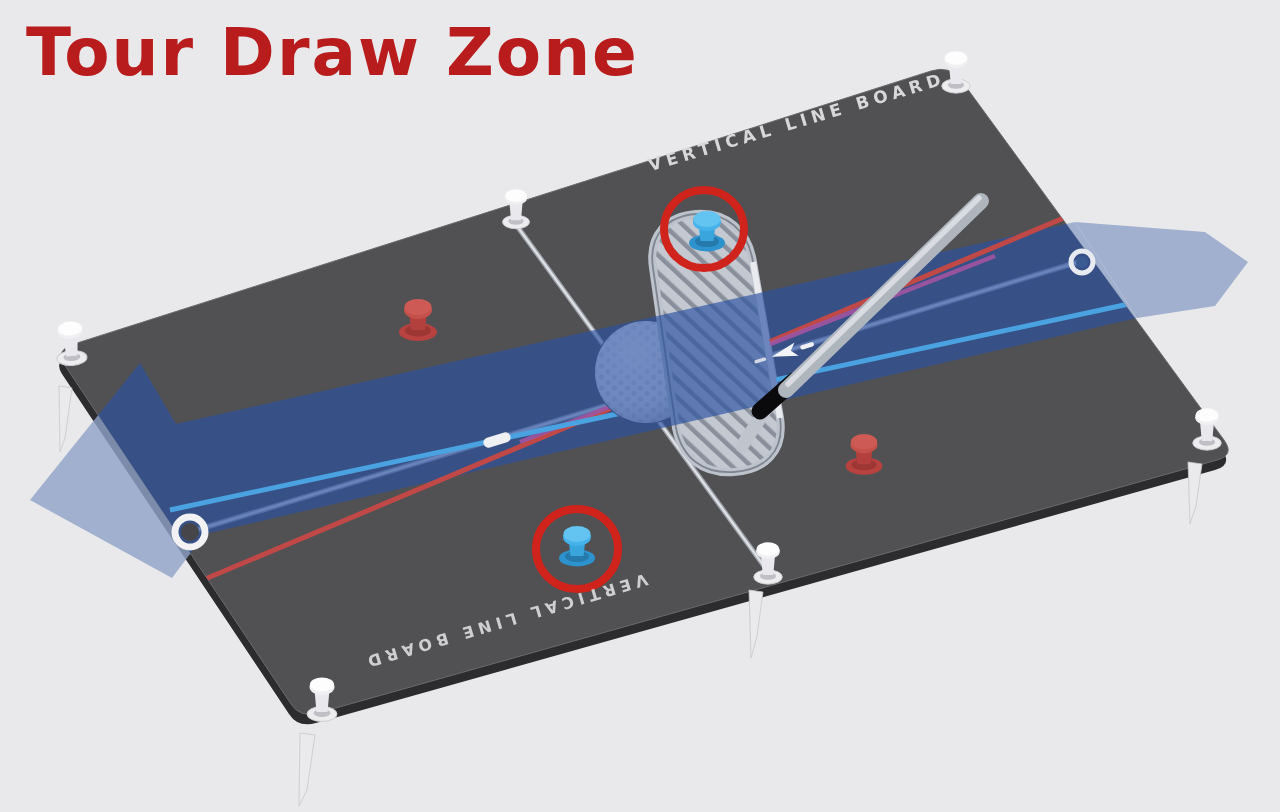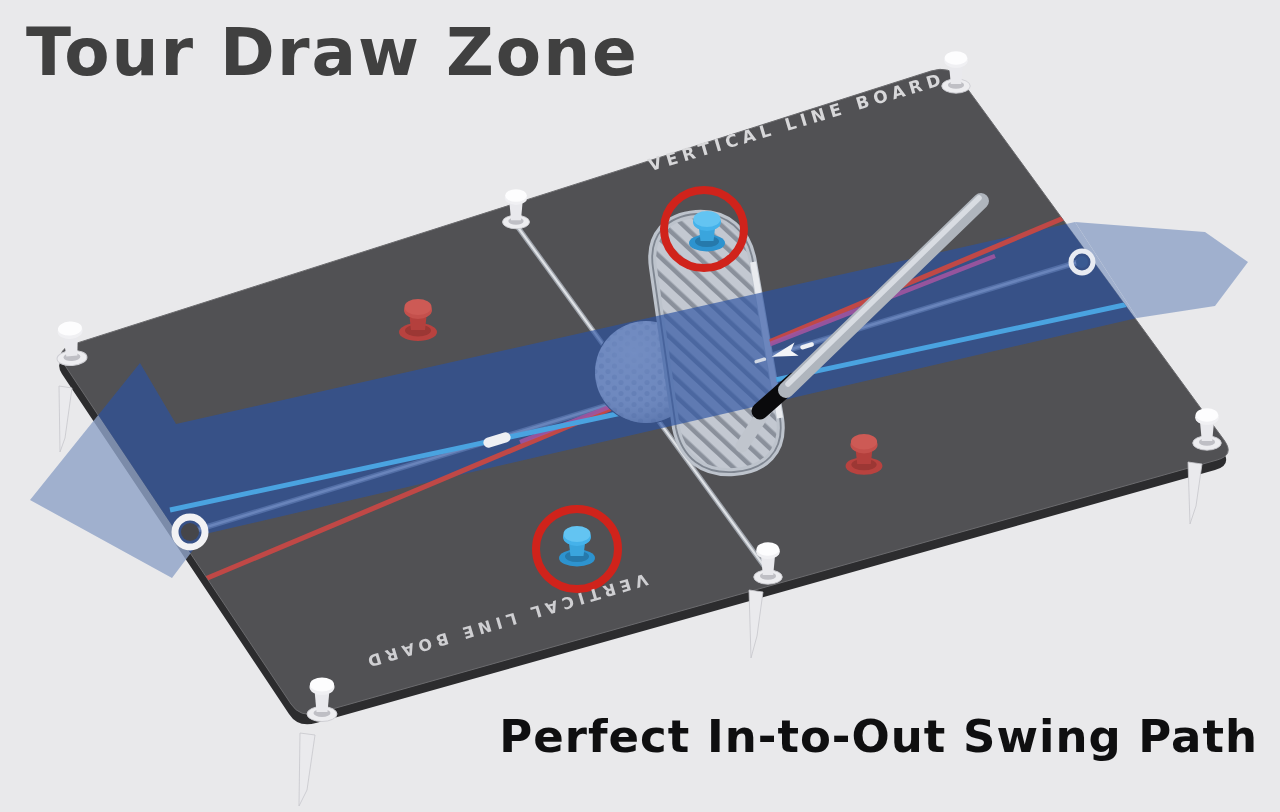--- a/index.html
+++ b/index.html
@@ -1,20 +1,20 @@
 <!DOCTYPE html>
 <html><head>
 <meta charset="utf-8">
 <style>
   html,body{margin:0;padding:0;background:#e9e9eb;width:1280px;height:812px;overflow:hidden;}
   .stage{position:relative;width:1280px;height:812px;background:#e9e9eb;font-family:"DejaVu Sans","Liberation Sans",sans-serif;}
   .stage svg{position:absolute;left:0;top:0;}
   .title{
     position:absolute;left:26px;top:14px;
-    font-size:66px;font-weight:bold;letter-spacing:2px;color:#404040;white-space:nowrap;
+    font-size:66px;font-weight:bold;letter-spacing:2px;color:#b91c1c;white-space:nowrap;
   }
   .caption{
     position:absolute;right:22px;top:710px;
     font-size:45px;font-weight:bold;letter-spacing:1px;color:#0f0f10;white-space:nowrap;
   }
   .board-label{
     position:absolute;font-size:17px;font-weight:bold;letter-spacing:5px;
     color:#d8d8da;white-space:nowrap;transform-origin:0 0;
   }
   .board-label.top{left:646px;top:156px;transform:rotate(-16.5deg);}
@@ -170,15 +170,14 @@
     <ellipse cx="0" cy="-24" rx="13.5" ry="8" fill="#63c4f2"></ellipse>
   </g>
 
   <ellipse cx="704" cy="229" rx="40" ry="39" fill="none" stroke="#d0231b" stroke-width="8"></ellipse>
   <ellipse cx="577" cy="549" rx="41" ry="40" fill="none" stroke="#d0231b" stroke-width="8"></ellipse>
 </svg>
 
 <div class="title">Tour Draw Zone</div>
 <div class="board-label top">VERTICAL LINE BOARD</div>
 <div class="board-label bottom">VERTICAL LINE BOARD</div>
-<div class="caption">Perfect In-to-Out Swing Path</div>
 
 </div>
 
 </body></html>

